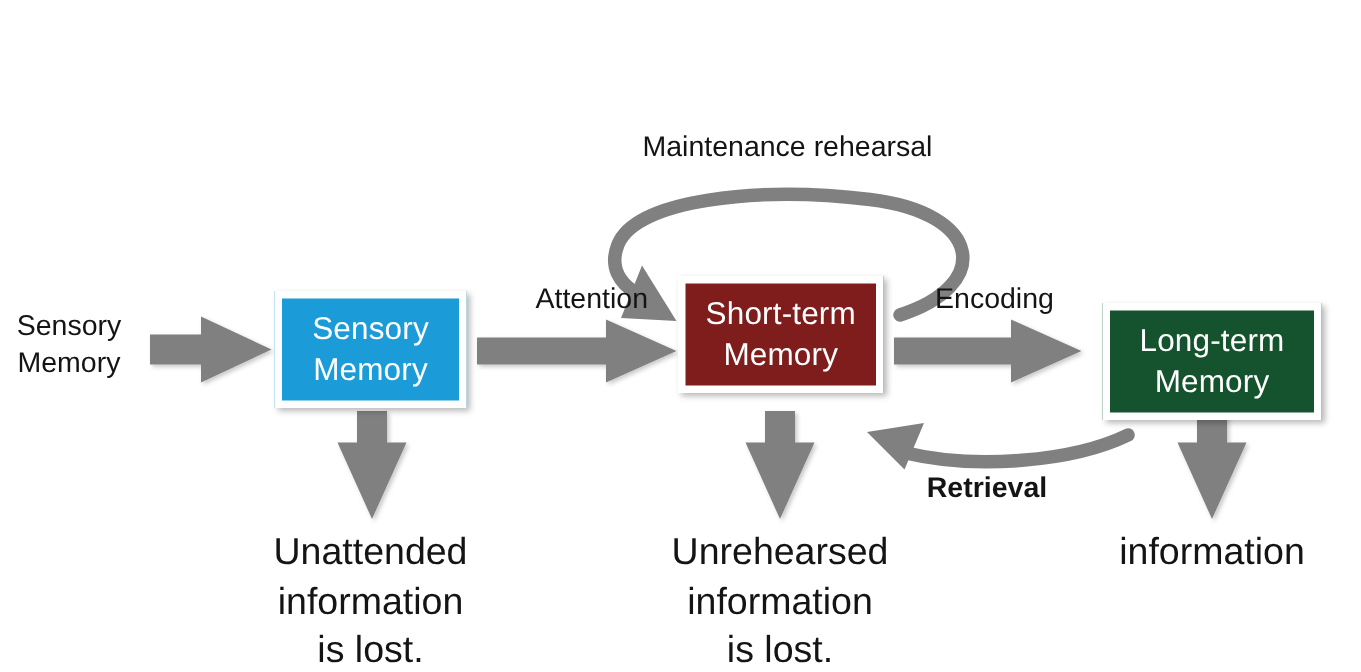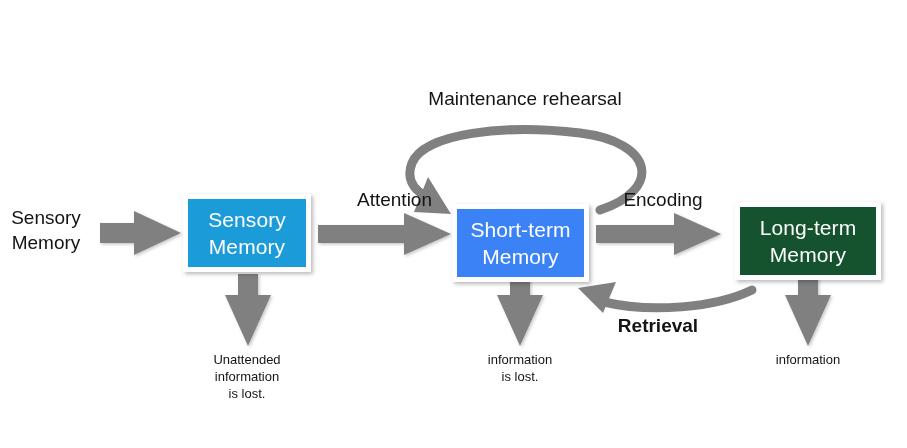--- a/index.html
+++ b/index.html
@@ -37,21 +37,21 @@
     color: #ffffff;
     font-size: 21px;
     line-height: 1.30;
     letter-spacing: 0.1px;
     text-align: center;
     z-index: 5;
   }
   .memory-box .line { display: block; white-space: nowrap; }
 
   #box-sensory   { left: 183px; top: 194px; width: 128px; height: 78px; background: #1B9BD7; }
-  #box-short     { left: 452px; top: 204px; width: 137px; height: 78px; background: #3b82f6; }
+  #box-short     { left: 452px; top: 184px; width: 137px; height: 78px; background: #7f1d1d; }
   #box-long      { left: 735px; top: 202px; width: 146px; height: 78px; background: #14532d; }
 
   .plain-label {
     position: absolute;
     color: #141414;
     font-size: 19px;
     line-height: 1.33;
     text-align: center;
     z-index: 6;
     white-space: nowrap;
@@ -60,21 +60,21 @@
 
   #label-sensory-input  { left: 0px;   top: 205px; width: 92px; }
   #label-attention      { left: 302px; top: 187px; width: 130px; text-align: right; }
   #label-encoding       { left: 598px; top: 187px; width: 130px; }
   #label-maintenance    { left: 385px; top: 86px;  width: 280px; }
   #label-retrieval      { left: 578px; top: 313px; width: 160px; font-weight: bold; }
 
   .caption {
     position: absolute;
     color: #141414;
-    font-size: 13px;
+    font-size: 25px;
     line-height: 1.30;
     text-align: center;
     z-index: 6;
   }
   .caption .line { display: block; white-space: nowrap; }
 
   #caption-unattended { left: 162px; top: 352px; width: 170px; }
   #caption-unrehearsed{ left: 435px; top: 352px; width: 170px; }
   #caption-some       { left: 725px; top: 352px; width: 166px; }
 </style>
@@ -141,20 +141,21 @@
 
   <div class="plain-label" id="label-retrieval">Retrieval</div>
 
   <div class="caption" id="caption-unattended">
     <span class="line">Unattended</span>
     <span class="line">information</span>
     <span class="line">is lost.</span>
   </div>
 
   <div class="caption" id="caption-unrehearsed">
+    <span class="line">Unrehearsed</span>
     <span class="line">information</span>
     <span class="line">is lost.</span>
   </div>
 
   <div class="caption" id="caption-some">
     <span class="line">information</span>
   </div>
 
 </div>
 

